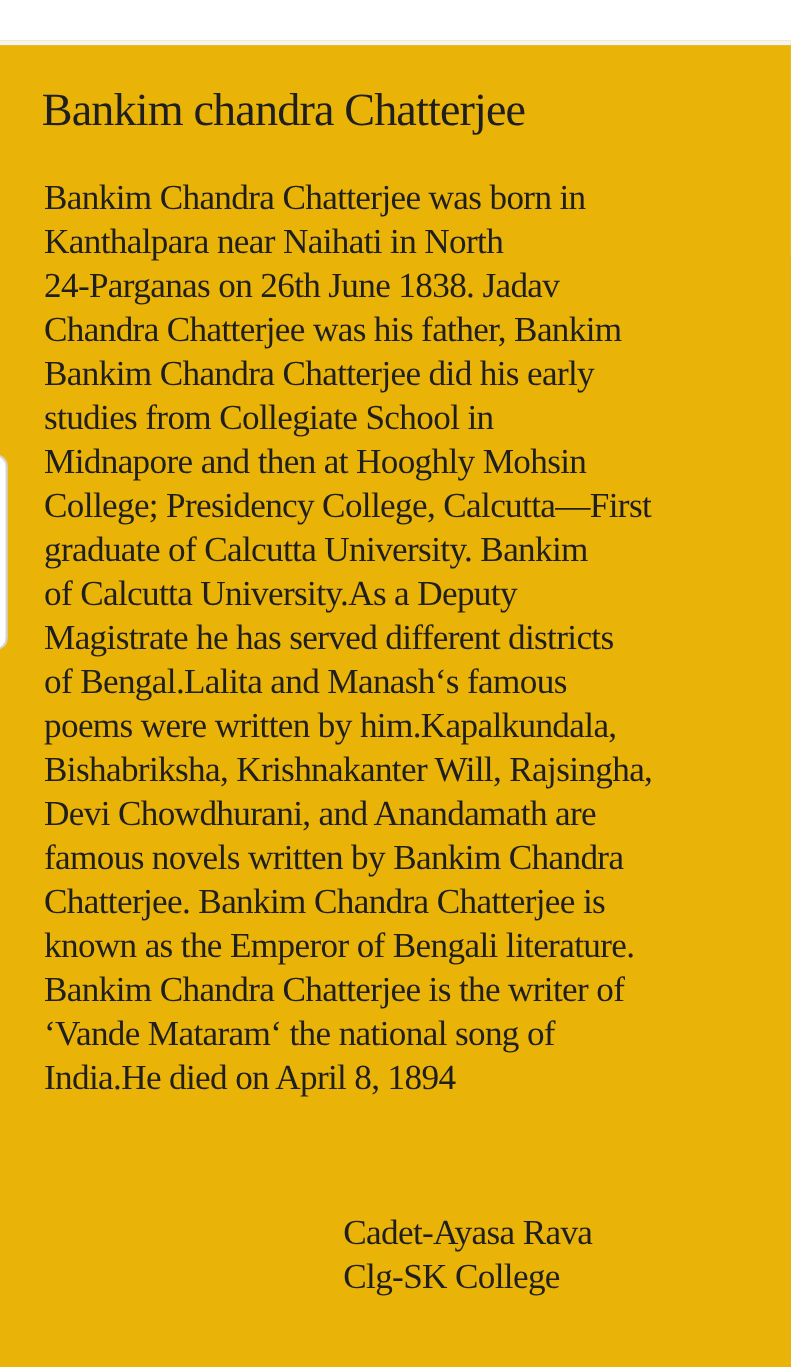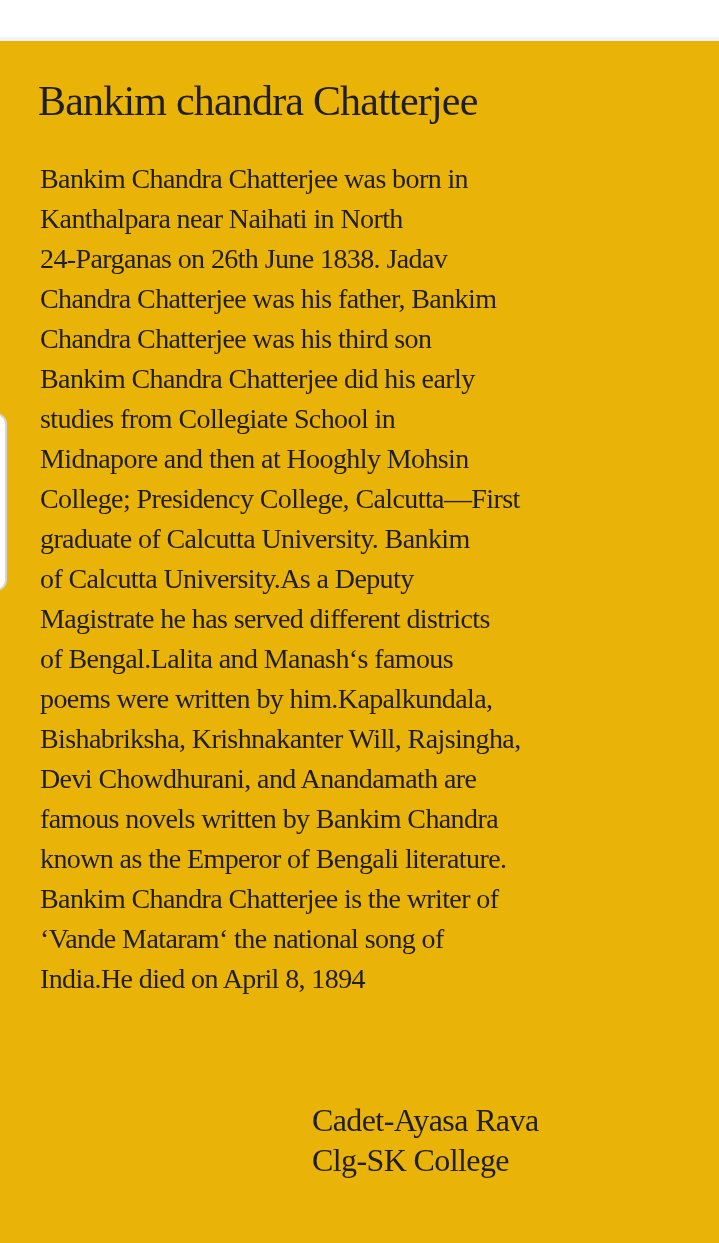--- a/index.html
+++ b/index.html
@@ -27,21 +27,21 @@
     font-weight: 400;
     letter-spacing: -0.8px;
     color: #1f1f1f;
     white-space: nowrap;
   }
   .body-text {
     position: absolute;
     left: 40px;
     top: 122px;
     width: 650px;
-    font-size: 28px;
+    font-size: 32px;
     line-height: 40px;
     letter-spacing: -0.6px;
     color: #1f1f1f;
   }
   .body-text .line { white-space: nowrap; }
   .signature-block {
     position: absolute;
     left: 312px;
     top: 1063px;
     font-size: 32px;
@@ -75,33 +75,33 @@
 
   <div class="top-edge"></div>
 
   <div class="doc-title">Bankim chandra Chatterjee</div>
 
   <div class="body-text">
       <div class="line">Bankim Chandra Chatterjee was born in</div>
       <div class="line">Kanthalpara near Naihati in North</div>
       <div class="line">24-Parganas on 26th June 1838. Jadav</div>
       <div class="line">Chandra Chatterjee was his father, Bankim</div>
-      <div class="line">Chandra Chatterjee was his third son</div>
       <div class="line">Bankim Chandra Chatterjee did his early</div>
       <div class="line">studies from Collegiate School in</div>
       <div class="line">Midnapore and then at Hooghly Mohsin</div>
       <div class="line">College; Presidency College, Calcutta—First</div>
       <div class="line">graduate of Calcutta University. Bankim</div>
       <div class="line">of Calcutta University.As a Deputy</div>
       <div class="line">Magistrate he has served different districts</div>
       <div class="line">of Bengal.Lalita and Manash‘s famous</div>
       <div class="line">poems were written by him.Kapalkundala,</div>
       <div class="line">Bishabriksha, Krishnakanter Will, Rajsingha,</div>
       <div class="line">Devi Chowdhurani, and Anandamath are</div>
       <div class="line">famous novels written by Bankim Chandra</div>
+      <div class="line">Chatterjee. Bankim Chandra Chatterjee is</div>
       <div class="line">known as the Emperor of Bengali literature.</div>
       <div class="line">Bankim Chandra Chatterjee is the writer of</div>
       <div class="line">‘Vande Mataram‘ the national song of</div>
       <div class="line">India.He died on April 8, 1894</div>
     </div>
 
   <div class="scroll-handle"></div>
 
   <div class="signature-block">
       <div class="line">Cadet-Ayasa Rava</div>

